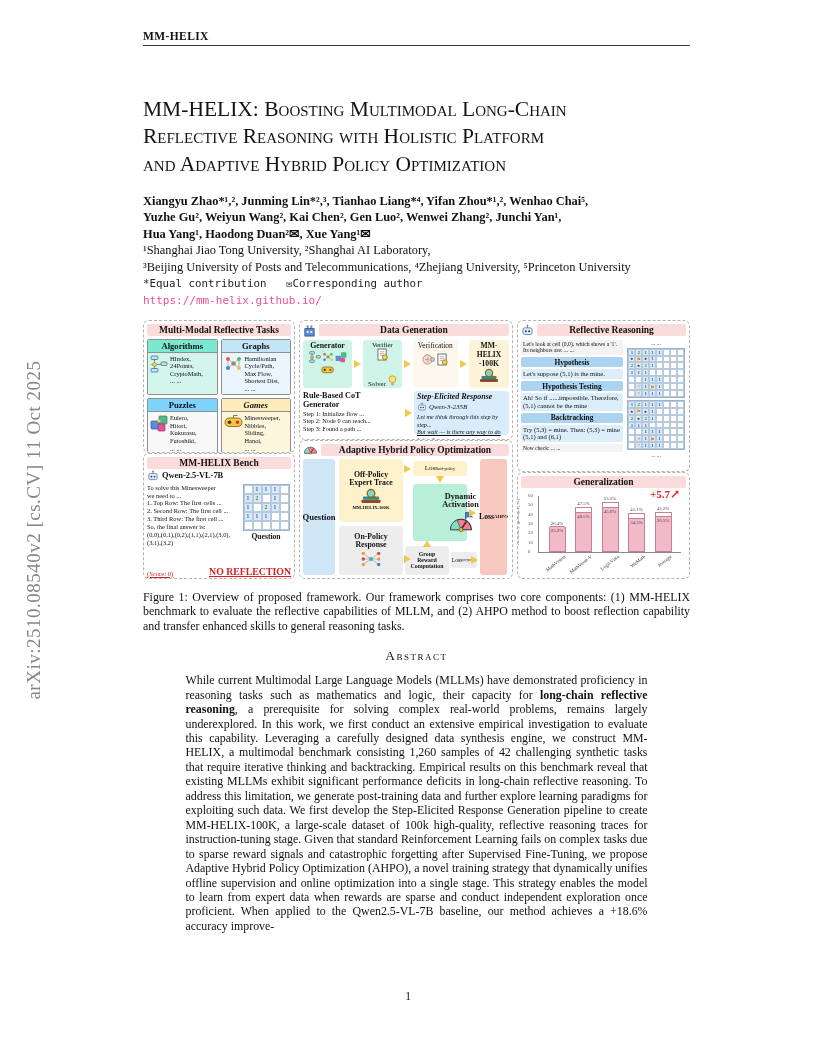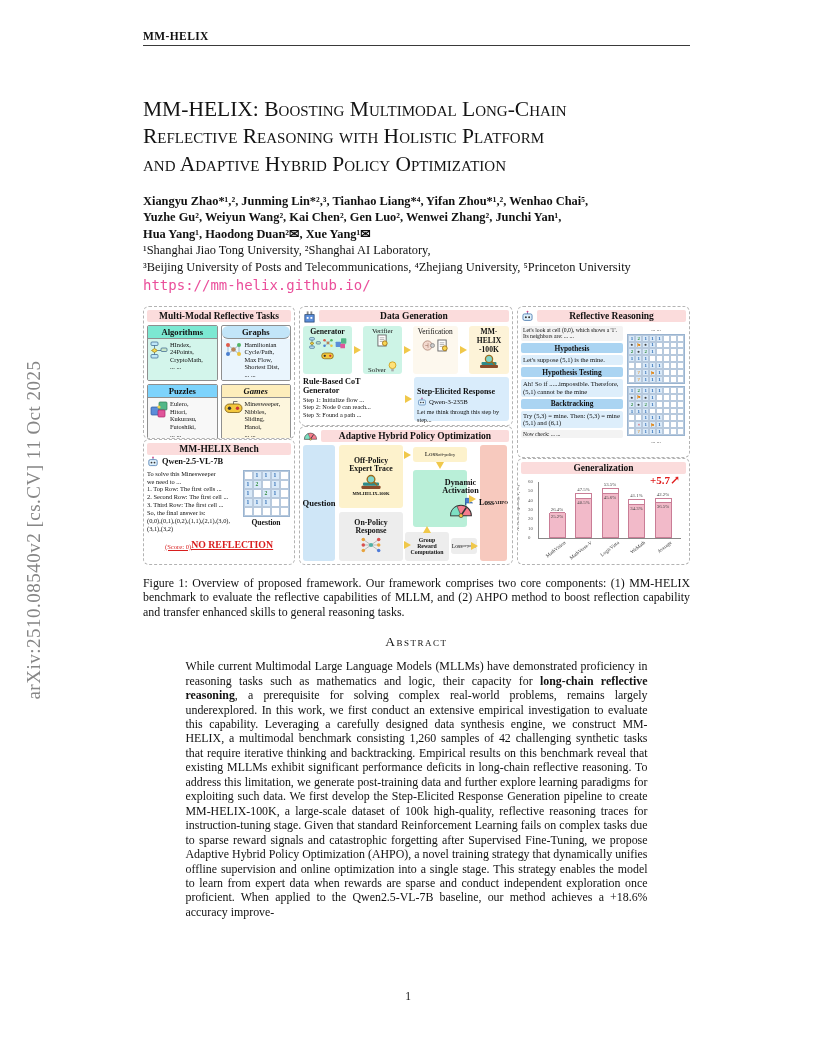--- a/index.html
+++ b/index.html
@@ -7,51 +7,51 @@
        font-family:"Liberation Serif","DejaVu Serif",serif;color:#111;}
   .arxiv-strip{position:absolute;top:530px;left:34px;transform:translate(-50%,-50%) rotate(-90deg);
        white-space:nowrap;font-size:19px;color:#868686;letter-spacing:.5px;}
   .content{position:absolute;left:143px;top:30px;width:547px;}
   .running-head{font-weight:bold;font-size:11.5px;letter-spacing:.4px;}
   .head-rule{border:none;border-top:1.4px solid #3a3a3a;margin:3px 0 0 0;}
   .paper-title{margin-top:50px;font-variant:small-caps;font-size:21.5px;line-height:1.27;color:#131313;}
   .authors{margin-top:15px;font-weight:bold;font-size:12.4px;line-height:1.33;}
   .affils{font-size:12.4px;line-height:1.3;}
   .mono-line{font-family:"DejaVu Sans Mono",monospace;font-size:10.8px;white-space:pre;color:#222;margin-top:2px;}
-  .site-link{font-family:"DejaVu Sans Mono",monospace;font-size:14px;color:#ea4f9b;text-decoration:none;display:inline-block;margin-top:2px;}
+  .site-link{font-family:"DejaVu Sans Mono",monospace;font-size:11px;color:#ea4f9b;text-decoration:none;display:inline-block;margin-top:2px;}
 
   
   .fig{margin-top:12px;display:flex;gap:4px;height:263px;}
   .fig-col{display:flex;flex-direction:column;}
   .col-l{width:152px;}.col-m{width:214px;}.col-r{width:173px;}
   .panel{border:1.5px dashed #b3b3b3;border-radius:6px;background:#fff;padding:3px;box-sizing:border-box;overflow:hidden;}
   .band{background:#fbdcdc;text-align:center;font-weight:bold;font-size:9.5px;padding:1px 2px;border-radius:2px;}
   .band-row{display:flex;align-items:center;gap:3px;margin-bottom:3px;}
   .band-row .band{flex:1;}
   .pre{white-space:pre-line;}
   .icon{flex:0 0 auto;display:inline-block;line-height:0;}
 
   
   .panel-tasks{height:133px;}
   .task-grid{display:grid;grid-template-columns:1fr 1fr;gap:3px;}
   .task-cell{border:1px solid #8f8f8f;border-radius:2px;overflow:hidden;}
   .task-head{font-weight:bold;font-size:8.6px;text-align:center;padding:1px 0;border-bottom:1px solid #8f8f8f;}
   .task-body{display:flex;gap:2px;padding:2px;font-size:6.4px;line-height:1.18;min-height:37px;}
   .hd-algorithms{background:#7ce8d2;} .bd-algorithms{background:#d3f5eb;}
-  .hd-graphs{background:#c2e5f8;border-radius:6px;} .bd-graphs{background:#eaf5fd;}
+  .hd-graphs{background:#c2e5f8;} .bd-graphs{background:#eaf5fd;}
   .hd-puzzles{background:#7dd3fc;} .bd-puzzles{background:#f8f8f8;}
   .hd-games{background:#fdedbb;font-style:italic;} .bd-games{background:#fdf6dd;}
 
   
   .panel-bench{height:126px;font-size:6.4px;}
   .bench-model{display:flex;align-items:center;gap:3px;font-weight:bold;font-size:8.4px;margin:1px 0 2px 0;text-align:center;}
   .bench-main{overflow:hidden;line-height:1.23;}
   .bench-q{float:right;width:50px;text-align:center;margin-left:2px;}
   .bench-q-label{font-weight:bold;font-size:7.6px;margin-top:1px;}
-  .bench-footer{display:flex;justify-content:center;align-items:flex-end;margin-top:6px;text-decoration:underline;}
+  .bench-footer{display:flex;justify-content:space-between;align-items:flex-end;margin-top:19px;text-decoration:underline;}
   .score{color:#d81e1e;text-decoration:underline;font-size:6.6px;}
   .verdict{color:#d81e1e;font-weight:bold;font-size:9.8px;text-decoration:underline;}
 
   
   .mgrid{display:grid;margin:0 auto;background:#fff;border:1px solid #9ab4d0;width:max-content;}
   .grid-md{--cell:9px;grid-auto-rows:9px;font-size:5.6px;}
   .grid-sm{--cell:6.9px;grid-auto-rows:6.9px;font-size:4.9px;}
   .mcell{display:flex;align-items:center;justify-content:center;border:0.5px solid #b7c9dd;font-weight:bold;background:#fff;width:var(--cell);box-sizing:border-box;}
   .mcell.filled{background:#d9e9f8;}
   .n1{color:#2f6db5;} .n2{color:#2e8b3a;} .mine{color:#454545;} .flag{color:#e08a1e;} .xmark{color:#d82222;} .qmark{color:#e08a1e;}
@@ -63,21 +63,21 @@
   .dg-row2{margin-top:3px;height:44px;}
   .mintbox{background:#cdf4e6;border-radius:3px;padding:1px 2px;}
   .dg-gen{width:52px;font-weight:bold;font-size:7.8px;text-align:center;}
   .dg-gen-icons{display:flex;flex-wrap:wrap;justify-content:center;gap:1px;margin-top:1px;}
   .dg-vs{width:40px;display:flex;flex-direction:column;justify-content:space-between;font-size:6.8px;text-align:center;}
   .dg-ver{width:50px;font-size:7.4px;text-align:center;background:#fdf8ee;border-radius:3px;padding:1px;}
   .dg-ver-icons{display:flex;justify-content:center;align-items:center;gap:2px;margin-top:3px;}
   .dg-ds{width:44px;background:#fdf3d8;border-radius:3px;text-align:center;font-weight:bold;font-size:7.6px;padding:1px;}
   .dg-cot{width:100px;font-size:6.3px;line-height:1.2;}
   .dg-cot-title{font-weight:bold;font-size:8.2px;line-height:1.1;margin-bottom:1px;}
-  .ser-box{flex:1;background:#d9ecfb;border-radius:3px;padding:10px 3px;font-size:6.2px;line-height:1.2;}
+  .ser-box{flex:1;background:#d9ecfb;border-radius:3px;padding:1px 3px;font-size:6.2px;line-height:1.2;font-style:italic;}
   .ser-title{font-weight:bold;font-size:8px;}
   .ser-model{display:flex;align-items:center;gap:2px;font-size:6.8px;margin:1px 0;}
   .ser-u{text-decoration:underline;}
 
   
   .panel-ahpo{height:139px;}
   .ahpo-body{position:relative;height:116px;font-size:7px;}
   .ab{position:absolute;box-sizing:border-box;border-radius:3px;display:flex;flex-direction:column;align-items:center;justify-content:center;text-align:center;}
   .q-box{left:0;top:0;width:32px;height:116px;background:#cfe6f7;font-weight:bold;font-size:8.6px;}
   .off-box{left:36px;top:0;width:64px;height:63px;background:#fdf2cc;font-weight:bold;font-size:7.8px;line-height:1.1;}
@@ -148,20 +148,21 @@
 
   <div class="authors">
     <div>Xiangyu Zhao*¹,², Junming Lin*²,³, Tianhao Liang*⁴, Yifan Zhou*¹,², Wenhao Chai⁵,</div>
     <div>Yuzhe Gu², Weiyun Wang², Kai Chen², Gen Luo², Wenwei Zhang², Junchi Yan¹,</div>
     <div>Hua Yang¹, Haodong Duan²✉, Xue Yang¹✉</div>
   </div>
   <div class="affils">
     <div>¹Shanghai Jiao Tong University, ²Shanghai AI Laboratory,</div>
     <div>³Beijing University of Posts and Telecommunications, ⁴Zhejiang University, ⁵Princeton University</div>
   </div>
+  <div class="mono-line">*Equal contribution   ✉Corresponding author</div>
   <div><a href="#" class="site-link">https://mm-helix.github.io/</a></div>
 
   <div class="fig">
 
     <div class="fig-col col-l">
       <div class="panel panel-tasks">
         <div class="band" style="margin-bottom:3px;">Multi-Modal Reflective Tasks</div>
         <div class="task-grid">
           <div class="task-cell">
             <div class="task-head hd-algorithms">Algorithms</div>

